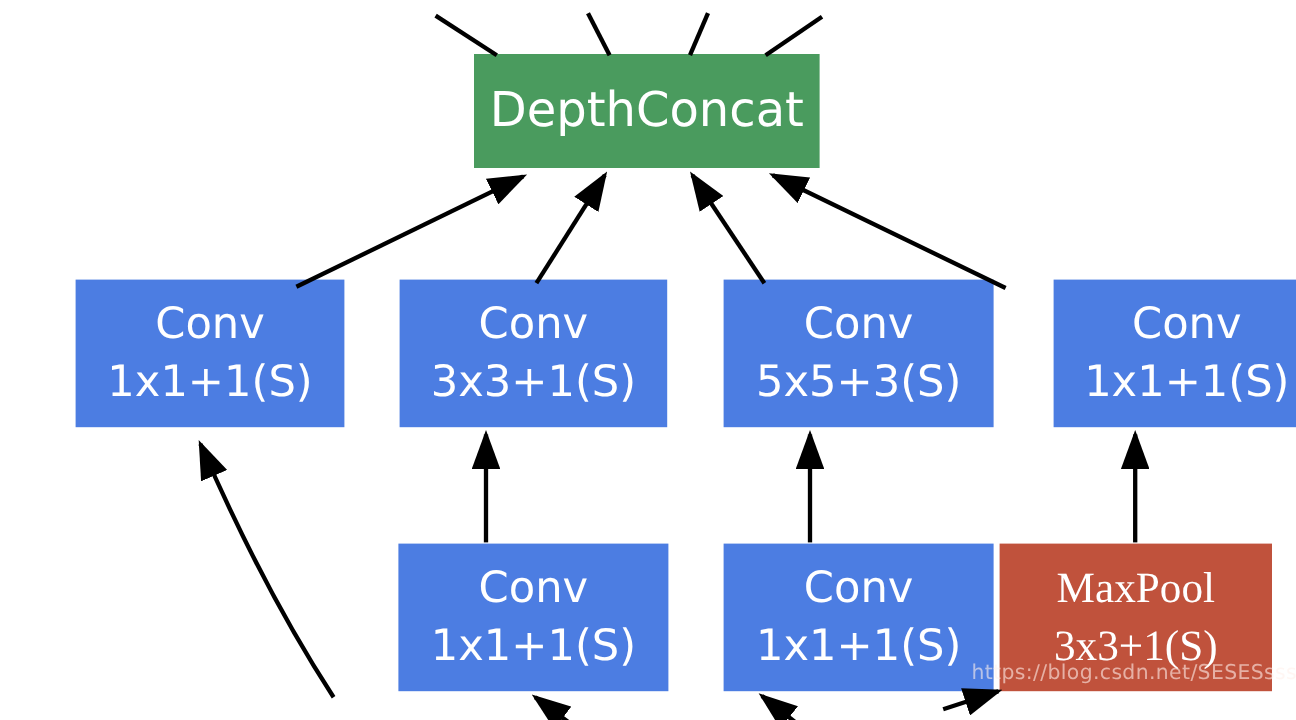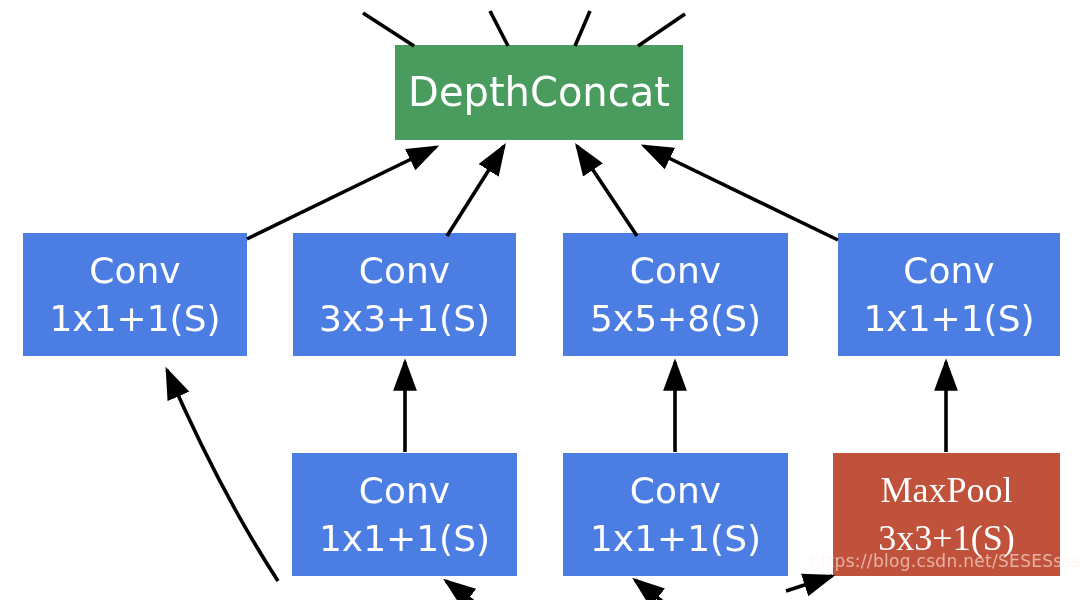--- a/index.html
+++ b/index.html
@@ -20,21 +20,21 @@
   .node{
     position:absolute;
     display:flex;flex-direction:column;
     align-items:center;justify-content:center;
     color:var(--text-white,#fff);
     line-height:1.32;
     font-size:36px;
     user-select:none;
   }
   .node.green{background:var(--concat-green,#4a9b5e);font-size:40px;}
-  .node.blue{background:var(--conv-blue,#4c7de2);}
+  .node.blue{background:var(--conv-blue,#4c7de2);margin-left:40px;}
   .node.red{background:var(--pool-red,#c0523c);font-family:Liberation Serif, serif;}
   .arrows{
     position:absolute;left:0;top:0;width:1080px;height:600px;
     pointer-events:none;
   }
   .arrows line,.arrows path{
     stroke:var(--arrow-black,#000);
     stroke-width:3.6;
     fill:none;
   }
@@ -65,21 +65,21 @@
     <span>1x1+1(S)</span>
   </div>
 
   <div class="node blue" style="left:293px;top:233px;width:223px;height:123px">
     <span>Conv</span>
     <span>3x3+1(S)</span>
   </div>
 
   <div class="node blue" style="left:563px;top:233px;width:225px;height:123px">
     <span>Conv</span>
-    <span>5x5+8(S)</span>
+    <span>5x5+3(S)</span>
   </div>
 
   <div class="node blue" style="left:838px;top:233px;width:222px;height:123px">
     <span>Conv</span>
     <span>1x1+1(S)</span>
   </div>
 
   <div class="node blue" style="left:292px;top:453px;width:225px;height:123px">
     <span>Conv</span>
     <span>1x1+1(S)</span>

